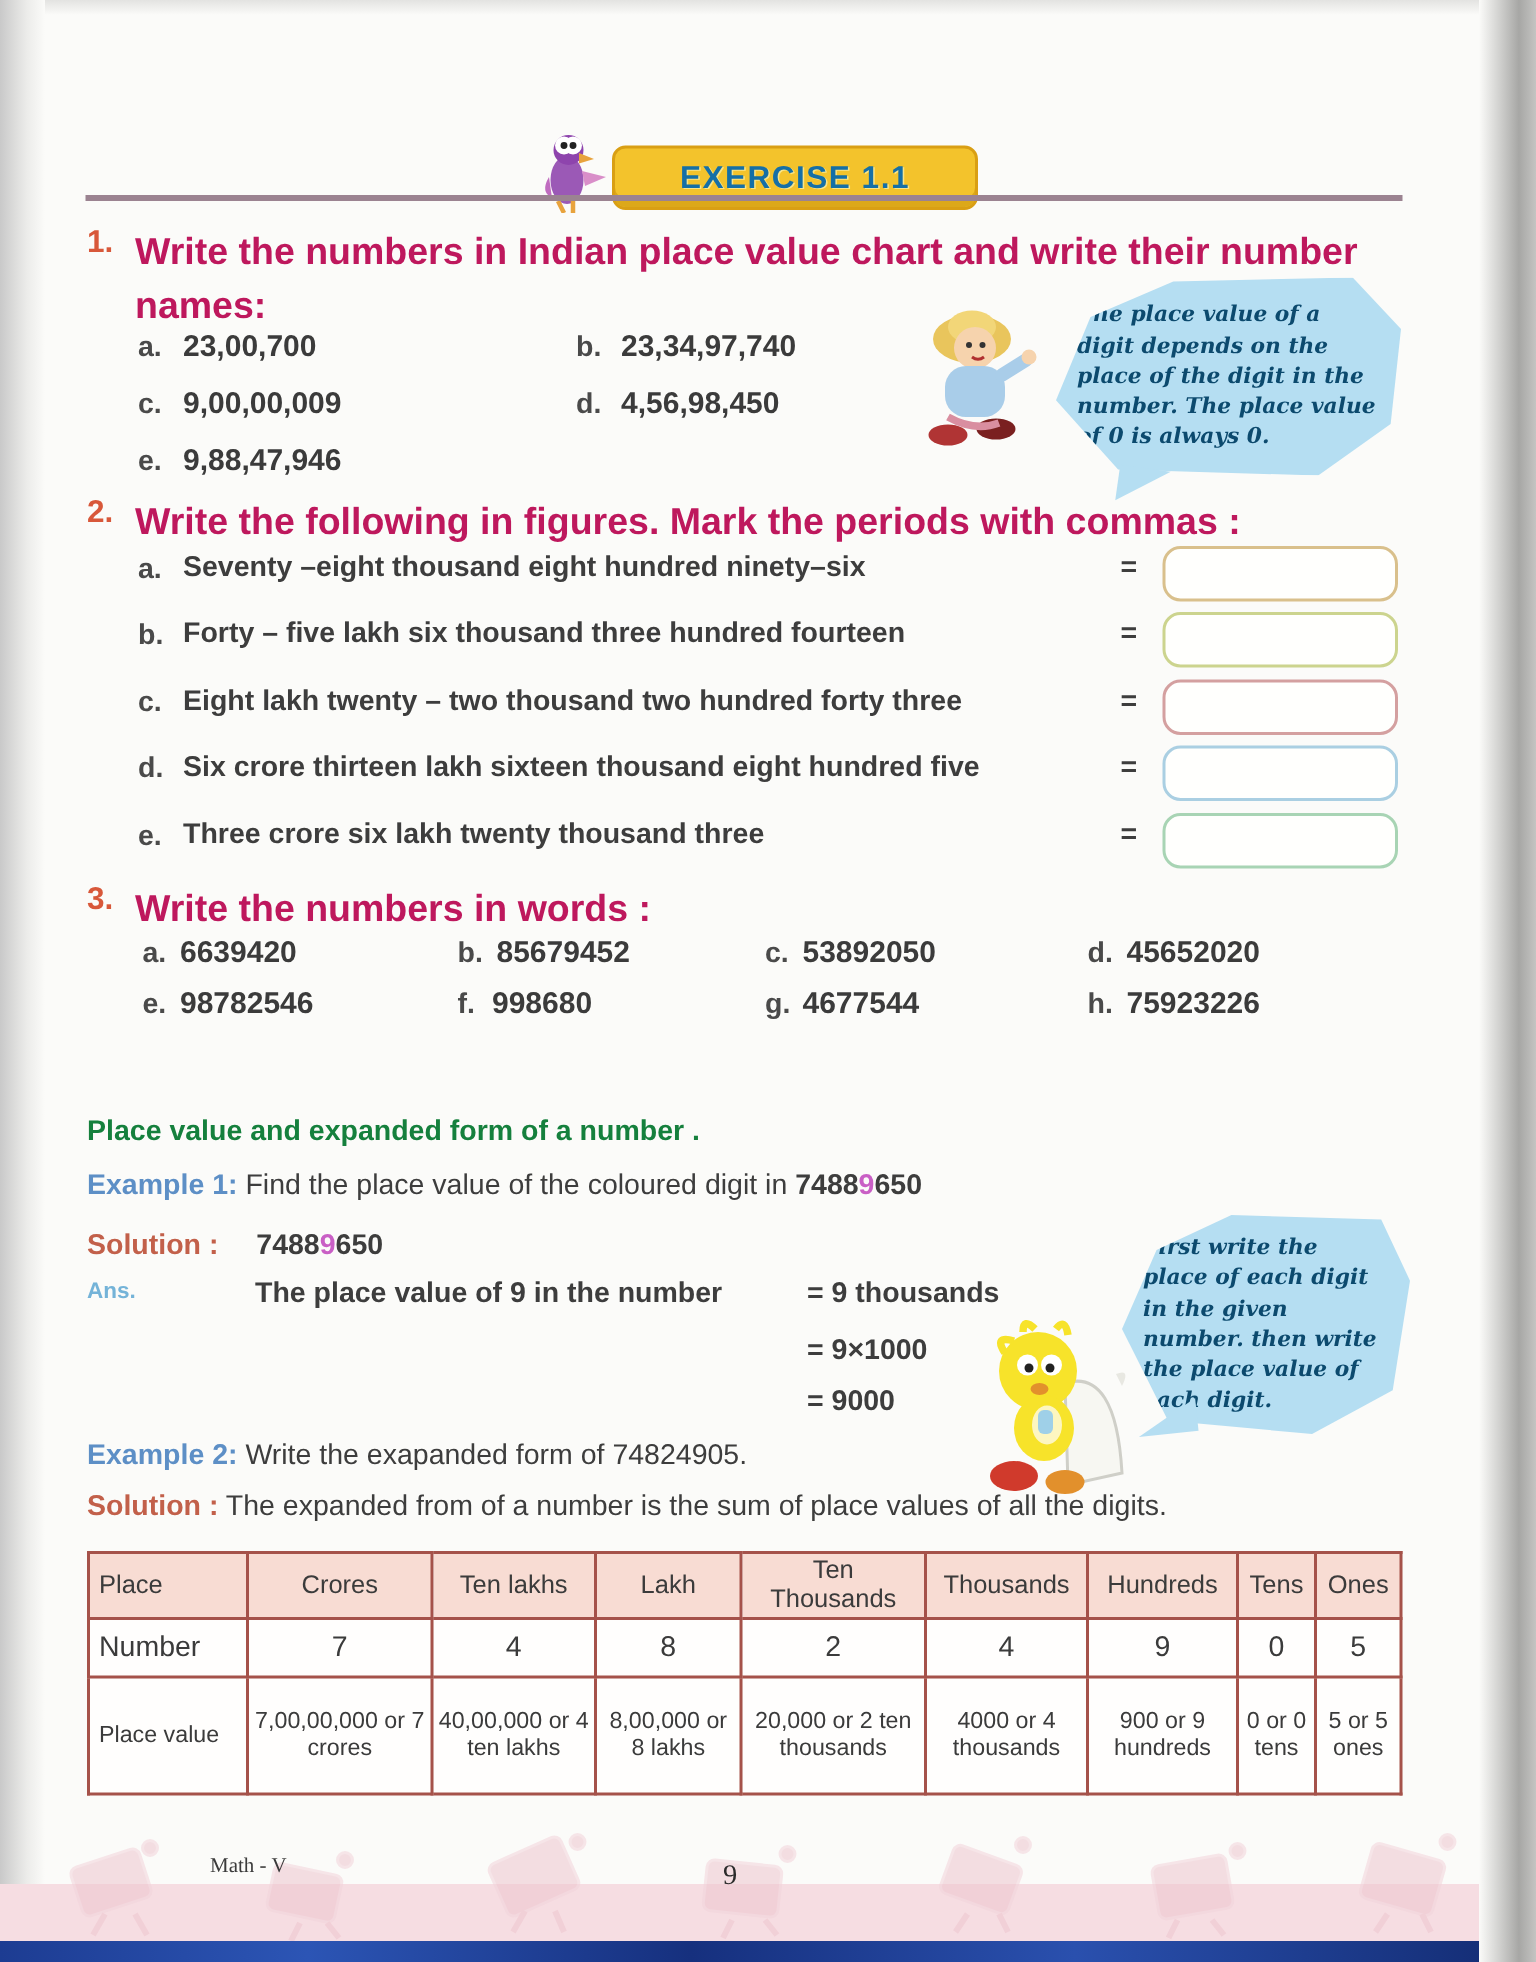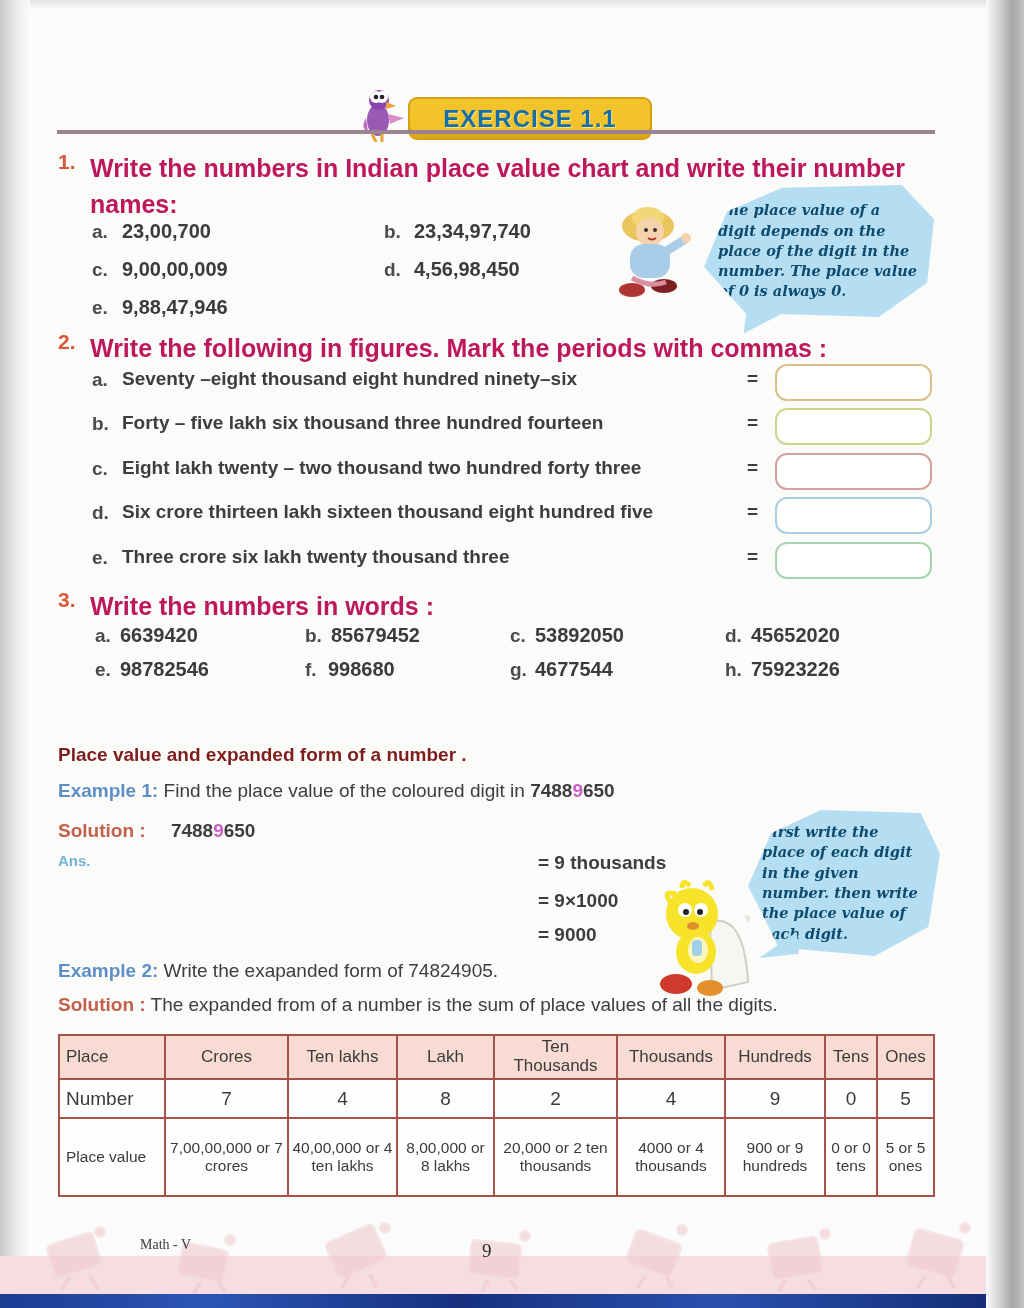--- a/index.html
+++ b/index.html
@@ -5,41 +5,41 @@
   html,body{margin:0;padding:0;background:#8a8a8a;}
   .stage{position:relative;width:1024px;height:1308px;overflow:hidden;background:#fbfbf9;font-family:"Liberation Sans",sans-serif;}
   .abs{position:absolute;}
   
   .edge-left{left:0;top:0;width:30px;height:1308px;background:linear-gradient(90deg,#c9c9c9,#ececea 60%,#fbfbf9);}
   .edge-right{right:0;top:0;width:38px;height:1308px;background:linear-gradient(90deg,#fbfbf9,#d2d2d0 35%,#a7a7a5 70%,#c4c4c2);}
   .edge-top{left:0;top:0;width:1024px;height:10px;background:linear-gradient(180deg,#e3e3e1,#fbfbf9);}
   .strip-blue{left:0;bottom:0;width:1024px;height:14px;background:linear-gradient(90deg,#1d3c92,#2c55b5 20%,#16307e 45%,#2a50ae 70%,#122a70);}
   .footer-band{left:0;top:1256px;width:1024px;height:40px;background:#f6dde2;}
   
-  .badge-pill{left:408px;top:97px;width:240px;height:39px;background:#f3c32c;border:2px solid #d99f14;border-radius:9px;box-shadow:inset 0 -6px 0 #dca81a;display:flex;align-items:center;justify-content:center;font-weight:bold;font-size:24px;color:#156fa6;letter-spacing:1px;text-shadow:1px 1px 0 #f8e58a;}
+  .badge-pill{left:408px;top:97px;width:240px;height:39px;background:#f3c32c;border:2px solid #d99f14;border-radius:9px;box-shadow:inset 0 -6px 0 #dca81a;display:flex;align-items:center;justify-content:center;font-weight:bold;font-size:21px;color:#156fa6;letter-spacing:1px;text-shadow:1px 1px 0 #f8e58a;}
   .rule{left:57px;top:130px;width:878px;height:4px;background:#9b8391;}
   
   .qnum{font-weight:bold;font-size:21px;color:#d8583a;}
   .qhead{font-weight:bold;font-size:25px;color:#be185d;line-height:1.45;}
   .item-label{font-weight:bold;font-size:19px;color:#4a4a4a;}
   .item-val{font-weight:bold;font-size:20px;color:#3b3b3b;}
   .plain{font-size:19px;color:#3d3d3d;}
   .semib{font-weight:bold;}
   
   .ansbox{width:153px;height:33px;background:#fffffd;border:2px solid;border-radius:12px;}
   .eq{font-weight:bold;font-size:19px;color:#3d3d3d;}
   
   .bubble{background:#b5def2;color:#0c4a6e;font-family:"DejaVu Serif","Liberation Serif",serif;font-style:italic;font-weight:bold;text-align:left;display:flex;align-items:center;justify-content:center;}
   .bub1{left:704px;top:185px;width:230px;height:132px;font-size:14.5px;line-height:1.4;clip-path:polygon(10% 20%,34% 2%,86% 0,100% 26%,97% 74%,76% 100%,18% 97%,0 62%);padding:6px 14px;box-sizing:border-box;}
   .bub1tail{left:745px;top:312px;width:0;height:0;border-left:34px solid #b5def2;border-bottom:24px solid transparent;transform:rotate(8deg);}
   .bub2{left:748px;top:810px;width:192px;height:146px;font-size:14.5px;line-height:1.4;clip-path:polygon(12% 16%,38% 0,90% 2%,100% 30%,94% 80%,66% 100%,16% 94%,0 52%);padding:8px 14px;box-sizing:border-box;}
   .bub2tail{left:758px;top:934px;width:0;height:0;border-right:40px solid #b5def2;border-top:22px solid transparent;transform:rotate(-6deg);}
   
   .uhead{font-weight:bold;font-size:27px;color:#7c2d8d;}
-  .subhead{font-weight:bold;font-size:19px;color:#7f1d1d;}
+  .subhead{font-weight:bold;font-size:19px;color:#15803d;}
   .exlabel{font-weight:bold;font-size:19px;color:#5d8fc6;}
   .sollabel{font-weight:bold;font-size:19px;color:#c2604a;margin-top:16px;}
   .anslabel{font-weight:bold;font-size:15px;color:#74b3d8;}
   .pinkdigit{color:#c95fc5;}
   
   table.pv{border-collapse:collapse;table-layout:fixed;width:875px;font-size:17px;color:#3b3b3b;}
   table.pv td,table.pv th{border:2px solid #a5524a;text-align:center;vertical-align:middle;padding:2px 3px;font-weight:normal;overflow:hidden;}
   table.pv tr.hdr td{background:#f8dcd3;height:38px;line-height:1.1;}
   table.pv tr.numr td{height:33px;font-size:19px;background:#fffefd;}
   table.pv tr.pvr td{height:72px;font-size:15.5px;line-height:1.15;background:#fffefd;}
@@ -168,20 +168,21 @@
     <span>Find the place value of the coloured digit in</span>
     <span class="semib">7488</span><span class="semib pinkdigit">9</span><span class="semib">650</span>
   </div>
 
   <div class="abs" style="left:58px;top:820px;font-size:19px;color:#3d3d3d;">
     <span class="sollabel">Solution :</span>
     <span class="semib" style="margin-left:20px;">7488</span><span class="semib pinkdigit">9</span><span class="semib">650</span>
   </div>
 
   <div class="abs anslabel" style="left:58px;top:852px;">Ans.</div>
+  <div class="abs plain semib" style="left:170px;top:852px;">The place value of 9 in the number</div>
   <div class="abs plain semib" style="left:538px;top:852px;">= 9 thousands</div>
   <div class="abs plain semib" style="left:538px;top:890px;">= 9×1000</div>
   <div class="abs plain semib" style="left:538px;top:924px;">= 9000</div>
 
   <div class="abs" style="left:652px;top:872px;width:115px;height:130px;">
     <svg width="115" height="130" viewBox="0 0 115 130">
       <path d="M58 50 Q92 40 96 110 L60 118 Z" fill="#f7f7f2" stroke="#cfcfc8" stroke-width="2"></path>
       <path d="M92 44 Q102 40 96 52" fill="#e8e8e2"></path>
       <circle cx="40" cy="42" r="26" fill="#f7e32a"></circle>
       <path d="M18 30 Q10 18 24 22 M30 16 Q30 6 38 14 M52 14 Q58 6 60 18" stroke="#f7e32a" stroke-width="5" fill="none"></path>

